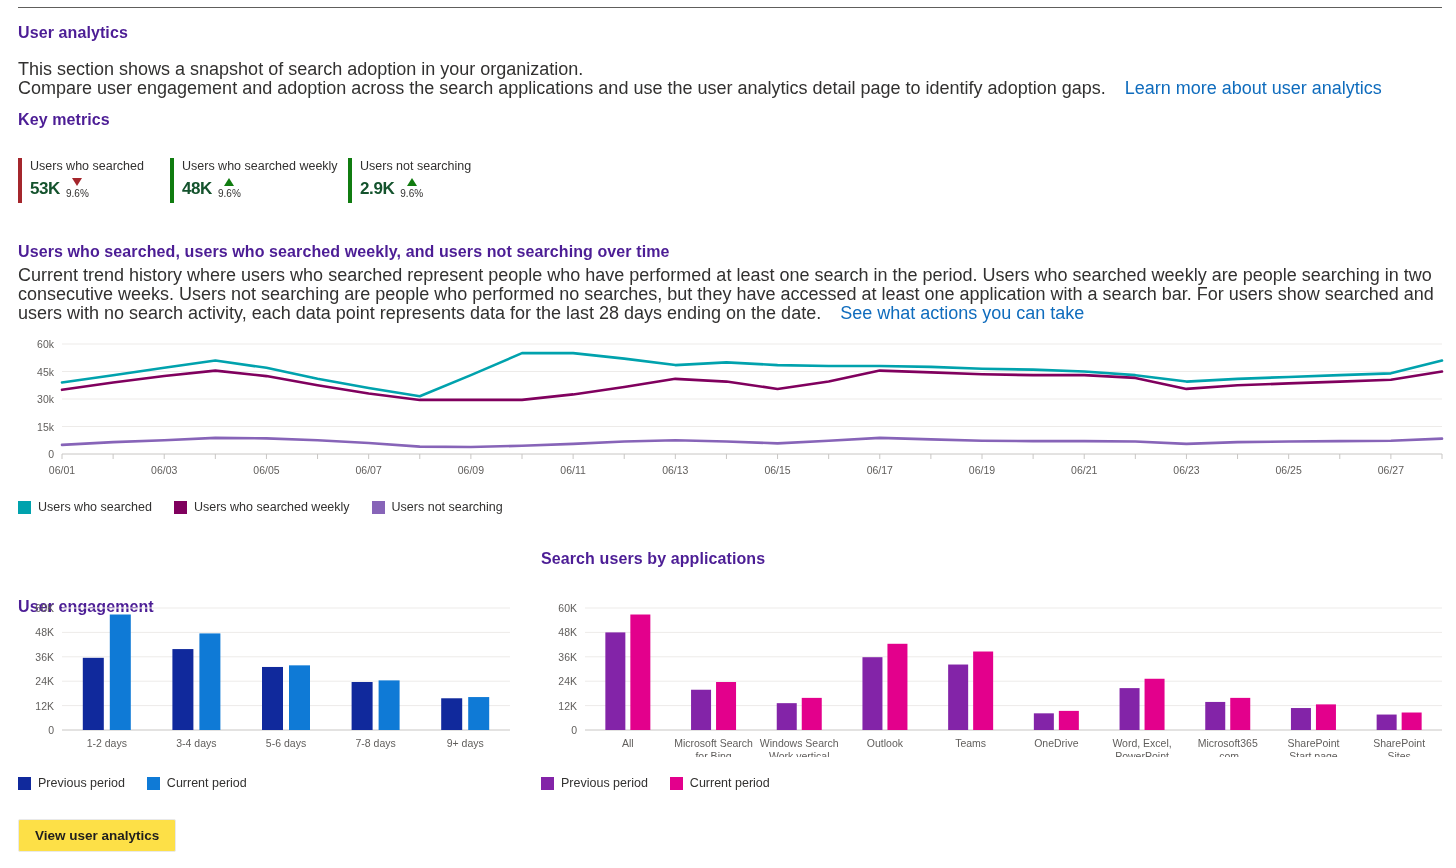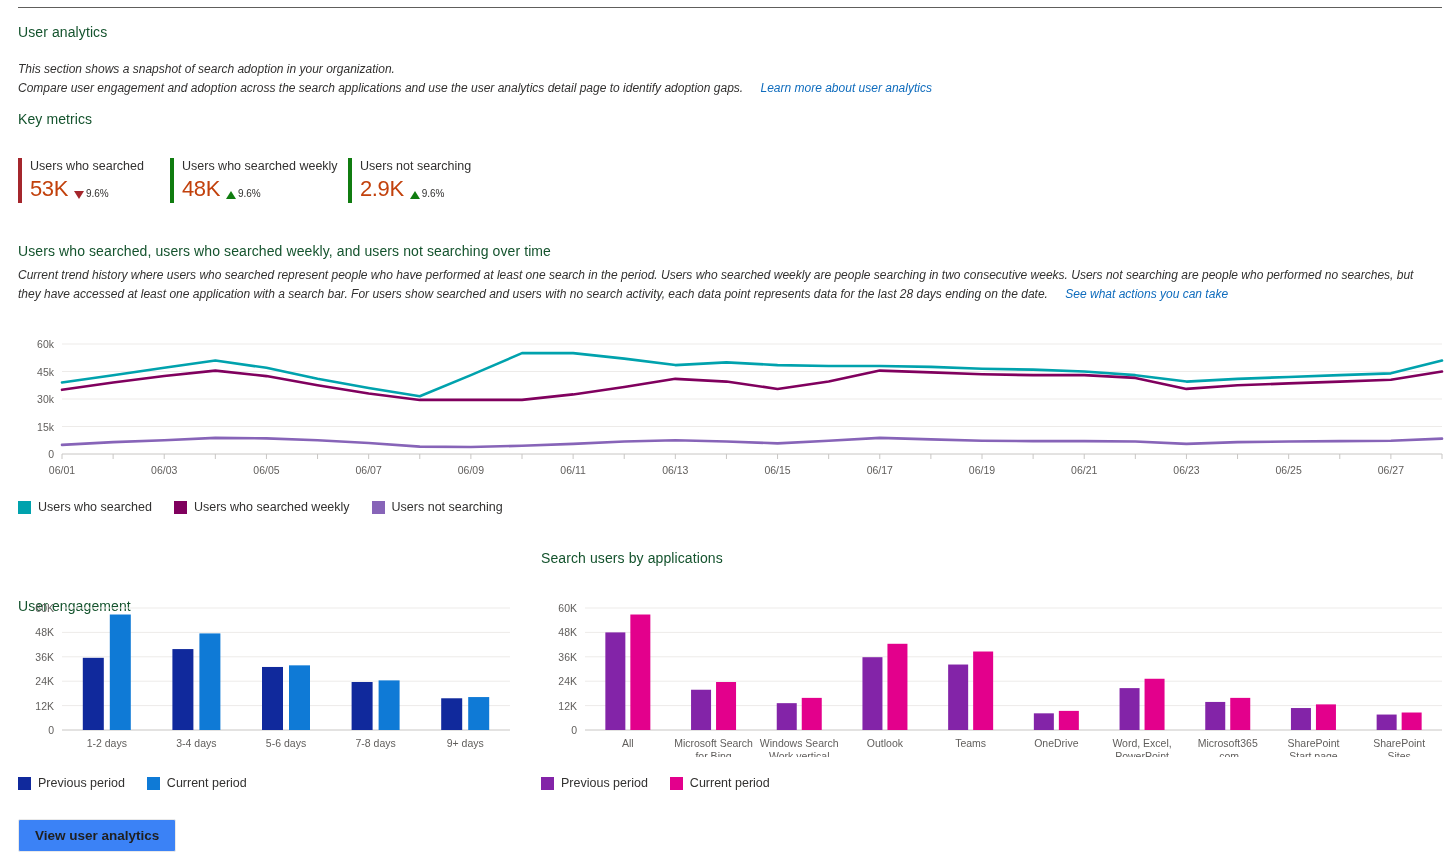--- a/index.html
+++ b/index.html
@@ -12,36 +12,36 @@
     overflow: hidden;
   }
   .page { position: relative; width: 1456px; height: 868px; }
 
   .top-rule {
     position: absolute; left: 18px; top: 7px; width: 1424px; height: 1px;
     background: #605e5c;
   }
 
   .section-title {
-    position: absolute; font-size: 14px; font-weight: normal; color: #14532d;
+    position: absolute; font-size: 16px; font-weight: bold; color: #4c1d95;
     letter-spacing: 0.1px;
   }
-  .body-text { font-size: 12px; color: #323130; line-height: 19px; font-style: italic; }
+  .body-text { font-size: 18px; color: #323130; line-height: 19px; }
   .link { color: #0f6cbd; text-decoration: none; margin-left: 14px; }
 
   
   #key-metrics-label { left: 18px; top: 111px; }
   .metrics-row { position: absolute; left: 18px; top: 158px; display: flex; gap: 0; }
   .metric { display: flex; padding-right: 0; }
   .metric-bar { width: 4px; margin-right: 8px; border-radius: 0; }
   .metric-body { display: flex; flex-direction: column; justify-content: flex-start; }
   .metric-label { font-size: 12.5px; color: #323130; line-height: 16px; white-space: nowrap; }
   .metric-value-row { display: flex; align-items: flex-end; gap: 6px; margin-top: 1px; }
-  .metric-value { font-size: 22px; font-weight: normal; color: #c2410c; line-height: 28px; letter-spacing: -0.4px;}
-  .metric-delta { display: flex; align-items: flex-end; gap: 2px; padding-bottom: 4px; }
+  .metric-value { font-size: 17px; font-weight: bold; color: #14532d; line-height: 28px; letter-spacing: -0.4px;}
+  .metric-delta { display: flex; align-items: center; gap: 2px; padding-bottom: 4px; flex-direction: column; }
   .tri { width: 0; height: 0; }
   .tri.down { border-left: 5.5px solid transparent; border-right: 5.5px solid transparent; border-top: 8px solid #a4262c; }
   .tri.up { border-left: 5.5px solid transparent; border-right: 5.5px solid transparent; border-bottom: 8px solid #107c10; }
   .metric-pct { font-size: 10px; color: #323130; }
 
   
   #line-chart-title { left: 18px; top: 243px; text-align: right; }
   #line-chart-desc { position: absolute; left: 18px; top: 266px; width: 1420px; }
 
   .chart-area { position: absolute; }
@@ -55,21 +55,21 @@
 
   
   #engagement-title { left: 18px; top: 550px; margin-top: 48px; }
   #engagement-desc { position: absolute; left: 18px; top: 573px; }
   #apps-title { left: 541px; top: 550px; }
   #apps-desc { position: absolute; left: 541px; top: 573px; width: 910px; }
 
   
   #view-button {
     position: absolute; left: 18px; top: 819px;
-    background: #3b82f6; border: 1px solid #e9e9e9;
+    background: #fde047; border: 1px solid #e9e9e9;
     padding: 8px 16px; font-size: 13.5px; font-weight: bold; color: #201f1e;
     font-family: "Liberation Sans", sans-serif; cursor: pointer; border-radius: 2px;
   }
 </style>
 </head>
 <body>
 
 <div class="page">
 
   <div class="top-rule"></div>

